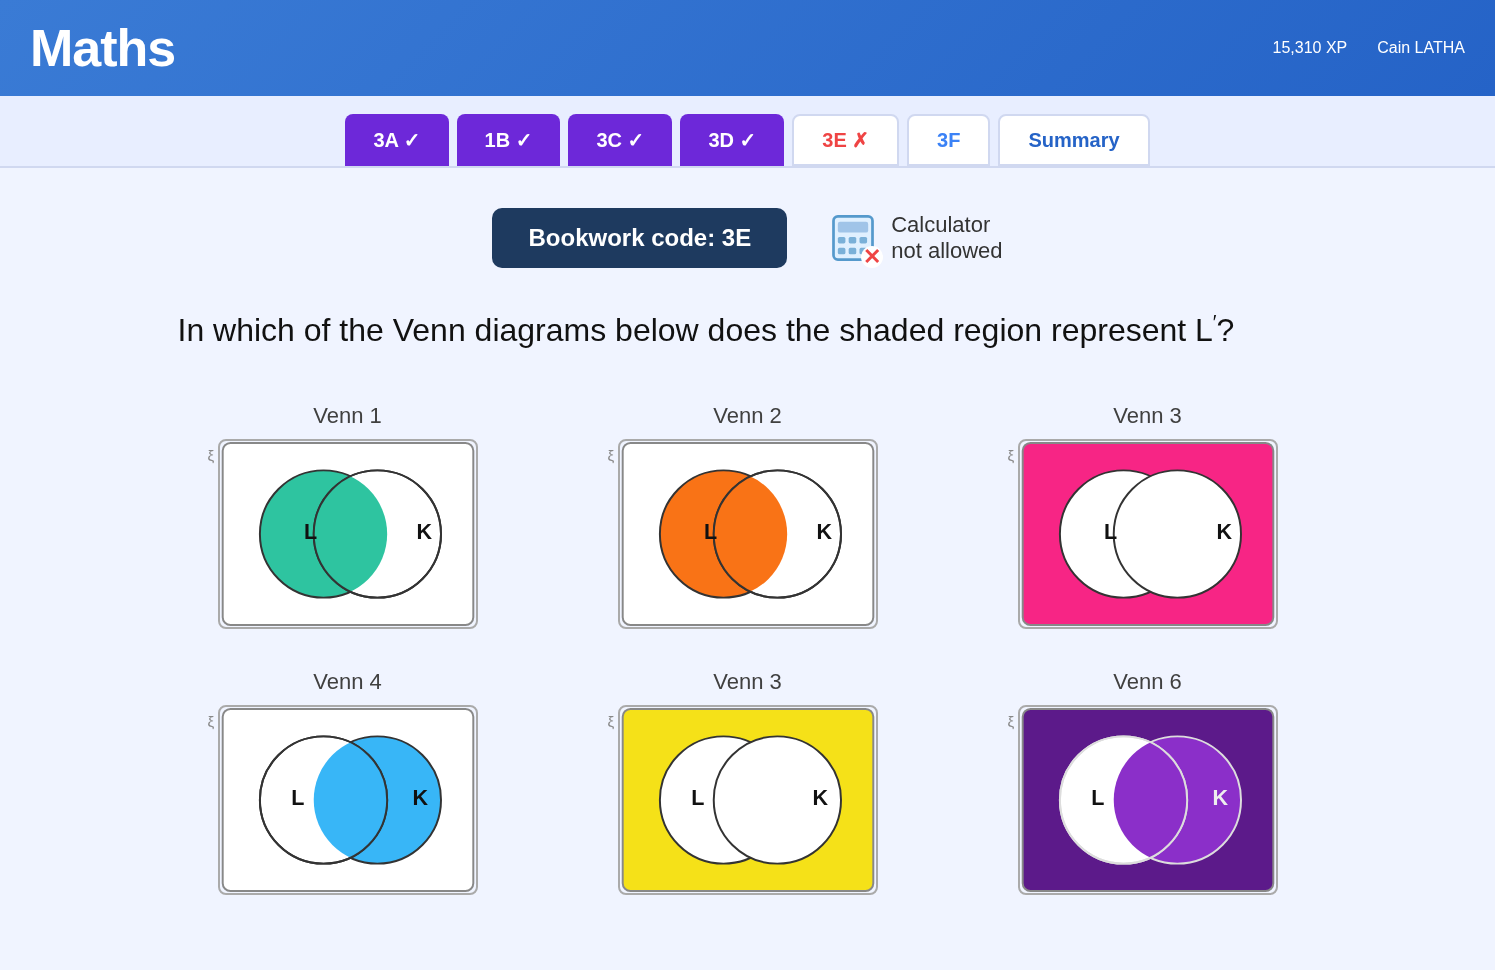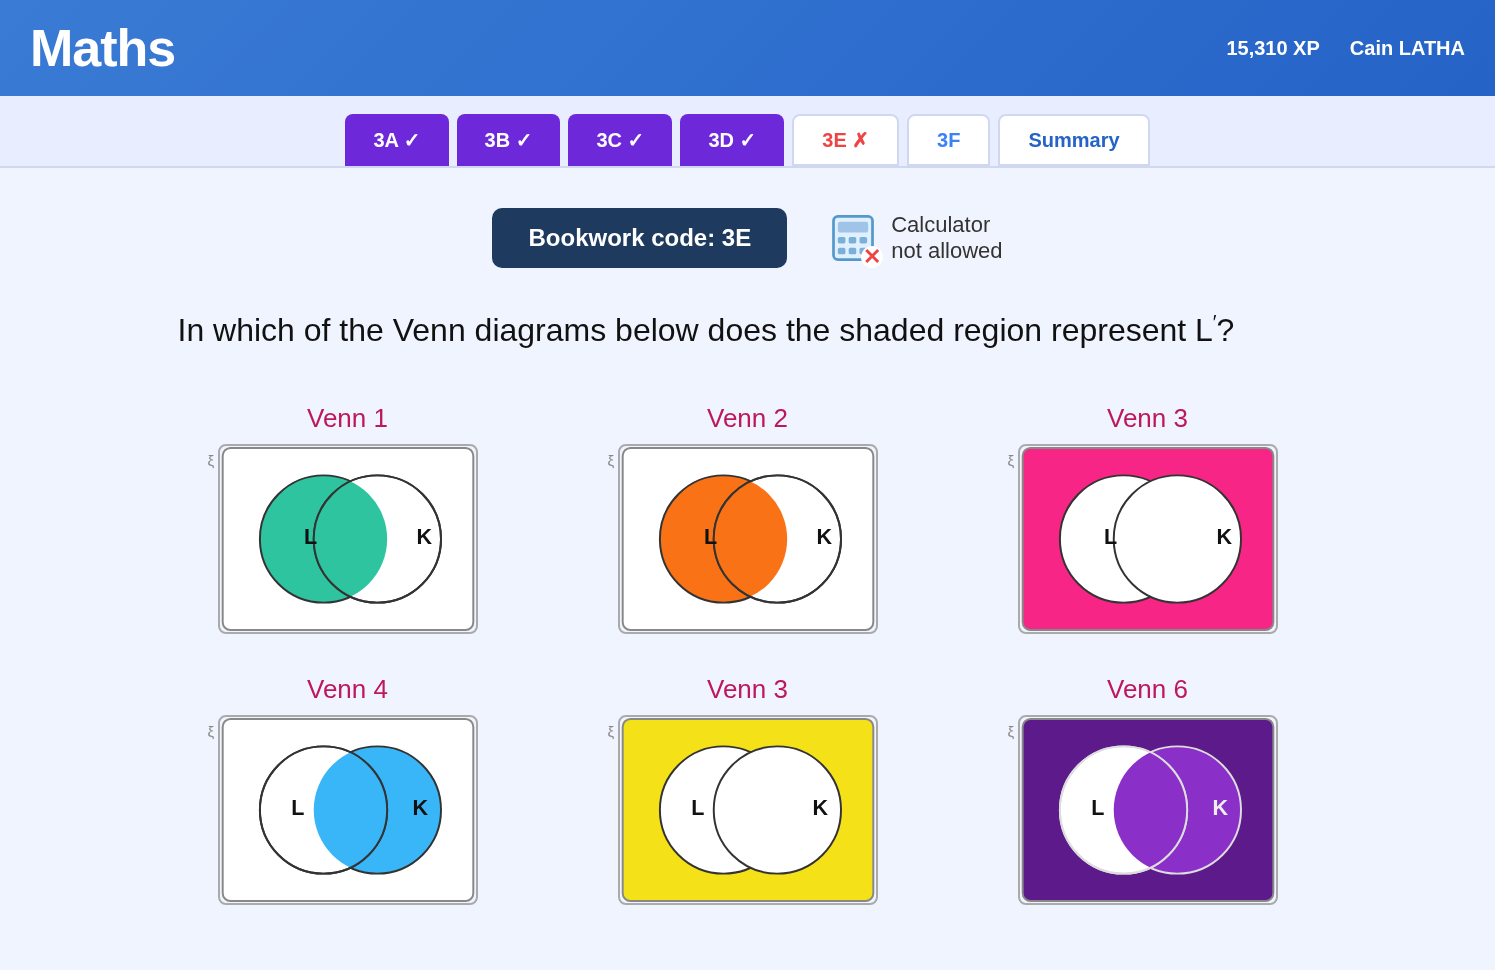--- a/index.html
+++ b/index.html
@@ -17,22 +17,22 @@
     }
     .header-title {
       font-size: 52px;
       font-weight: 800;
       letter-spacing: -1px;
     }
     .header-right {
       display: flex;
       align-items: center;
       gap: 30px;
-      font-size: 20px;
-      font-weight: 700;
+      font-size: 16px;
+      font-weight: 400;
     }
 
     
     .tab-bar {
       background: #e8eeff;
       padding: 18px 0 0 0;
       display: flex;
       justify-content: center;
       gap: 8px;
       border-bottom: 2px solid #d0d8f0;
@@ -145,22 +145,22 @@
       gap: 40px 60px;
       justify-items: center;
     }
     .venn-item {
       display: flex;
       flex-direction: column;
       align-items: center;
       cursor: pointer;
     }
     .venn-label {
-      font-size: 26px;
-      color: #be185d;
+      font-size: 22px;
+      color: #404040;
       margin-bottom: 10px;
       font-weight: 500;
     }
     .venn-container {
       position: relative;
       width: 260px;
       height: 190px;
     }
     .venn-container svg {
       width: 260px;
@@ -183,21 +183,21 @@
 <div class="header">
   <span class="header-title">Maths</span>
   <div class="header-right">
     <span>15,310 XP</span>
     <span>Cain LATHA</span>
   </div>
 </div>
 
 <div class="tab-bar">
   <button class="tab tab-completed">3A ✓</button>
-  <button class="tab tab-completed">3B ✓</button>
+  <button class="tab tab-completed">1B ✓</button>
   <button class="tab tab-completed">3C ✓</button>
   <button class="tab tab-completed">3D ✓</button>
   <button class="tab tab-error">3E ✗</button>
   <button class="tab tab-inactive">3F</button>
   <button class="tab tab-active">Summary</button>
 </div>
 
 <div class="main">
 
   <div class="info-row">

